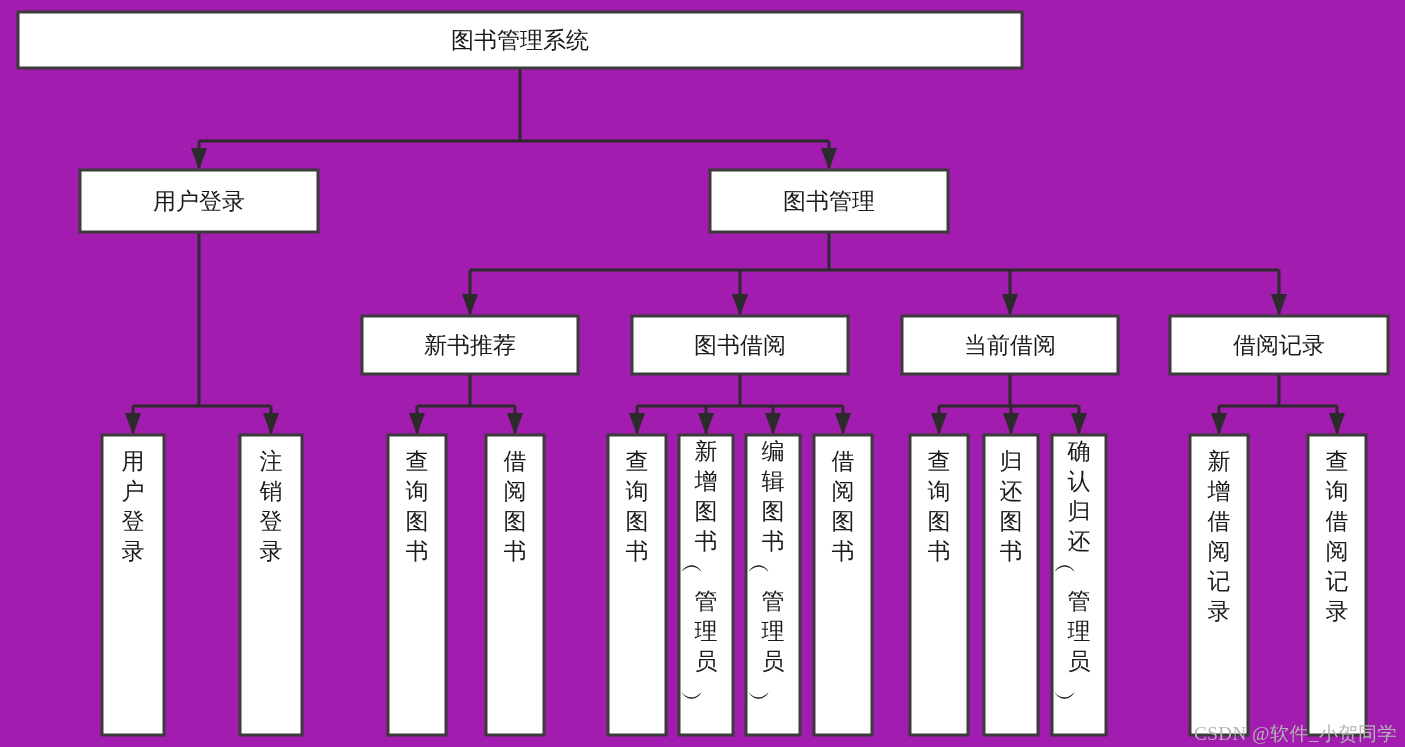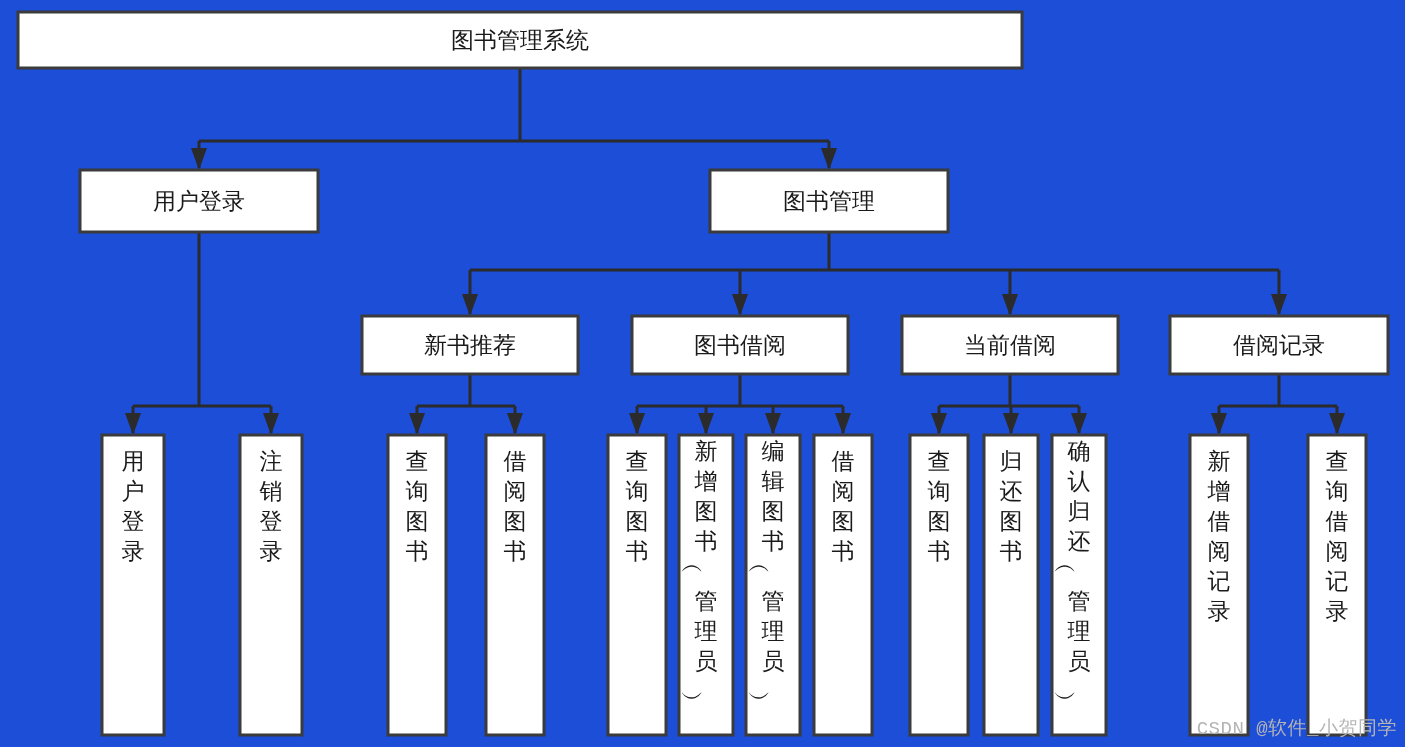--- a/index.html
+++ b/index.html
@@ -8,21 +8,21 @@
     padding: 0;
     background: #ffffff;
   }
   body {
     font-family: "DejaVu Sans", "Liberation Sans", sans-serif;
   }
   #diagram-root {
     position: relative;
     width: 1405px;
     height: 747px;
-    background: #1d4ed8;
+    background: #a21caf;
     overflow: hidden;
   }
   svg#tree-svg {
     position: absolute;
     left: 0;
     top: 0;
     width: 1405px;
     height: 747px;
     display: block;
   }
@@ -50,22 +50,22 @@
   }
   .node-label-vertical {
     fill: #1a1a1a;
     font-family: "DejaVu Sans", "Liberation Sans", sans-serif;
     font-size: 23px;
     text-anchor: middle;
   }
   .watermark {
     position: absolute;
     right: 8px;
-    bottom: 6px;
-    font-family: Liberation Mono, monospace;
+    bottom: 0;
+    font-family: Liberation Serif, serif;
     font-size: 19px;
     color: #b4b4b4;
     letter-spacing: 0.5px;
     white-space: nowrap;
     user-select: none;
   }
 </style>
 </head>
 <body>
 

